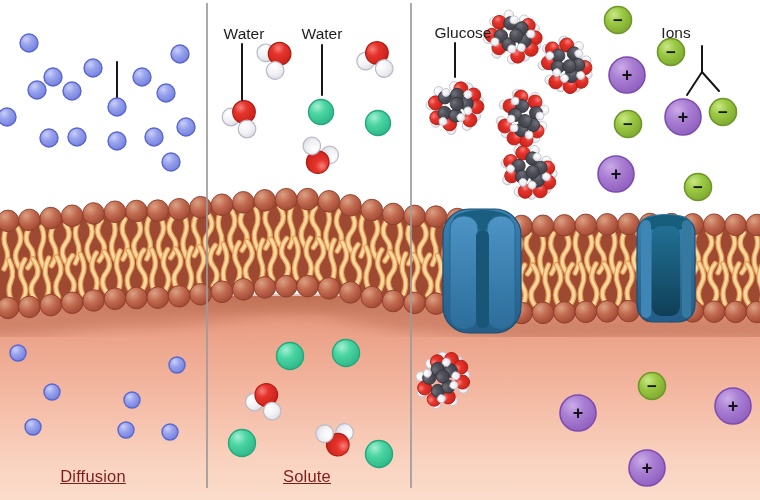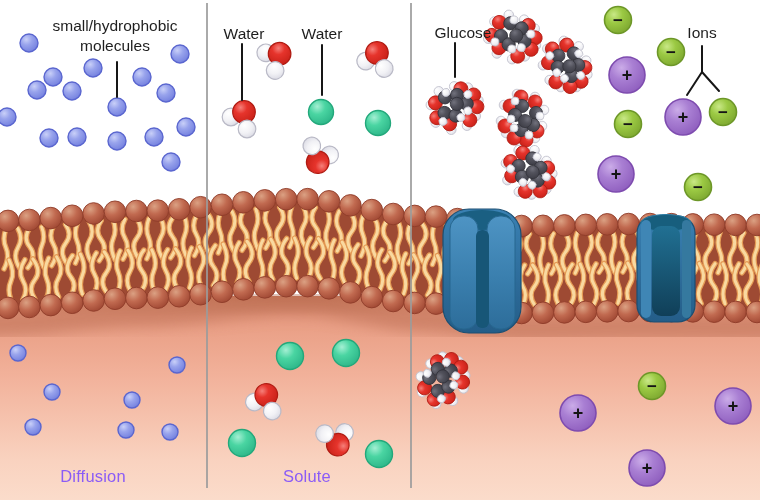--- a/index.html
+++ b/index.html
@@ -6,27 +6,27 @@
   #stage{position:relative;width:760px;height:500px;overflow:hidden;background:#ffffff;
          font-family:"Liberation Sans",sans-serif;}
   #cytoplasm{position:absolute;left:0;top:296px;width:760px;height:204px;
     background:linear-gradient(180deg,#c8795b 0%,#e89c82 10%,#f2b29b 40%,#f9d2bf 80%,#fbdccb 100%);}
   #scene{position:absolute;left:0;top:0;}
   .divider{position:absolute;top:3px;width:2px;height:485px;background:#9b9b9b;opacity:.85;z-index:5;}
   #divider-1{left:206px;}
   #divider-2{left:410px;}
   .ann{position:absolute;transform:translateX(-50%);text-align:center;color:#1e1e1e;
        font-size:15.5px;line-height:1.28;white-space:pre-line;z-index:6;}
-  .panel-label{position:absolute;transform:translateX(-50%);text-align:center;color:#8b5cf6;
-       font-size:16.5px;letter-spacing:.2px;z-index:6;}
+  .panel-label{position:absolute;transform:translateX(-50%);text-align:center;color:#7f1d1d;
+       font-size:16.5px;letter-spacing:.2px;z-index:6;text-decoration:underline;}
   #ann-small{left:115px;top:16px;width:170px;}
   #ann-water{left:244px;top:24px;}
   #ann-solute{left:322px;top:24px;}
   #ann-glucose{left:455px;top:23px;margin-left:8px;}
-  #ann-ions{left:702px;top:23px;}
+  #ann-ions{left:676px;top:23px;}
   #label-diffusion{left:93px;top:467px;}
   #label-osmosis{left:307px;top:467px;}
   #label-facilitated{left:609px;top:467px;}
 </style>
 </head>
 <body>
 
 <div id="stage">
   <div id="cytoplasm"></div>
 
@@ -727,22 +727,20 @@
         <line x1="455" y1="43" x2="455" y2="77" stroke="#161616" stroke-width="2" stroke-linecap="round"></line>
         <line x1="702" y1="46" x2="702" y2="72" stroke="#161616" stroke-width="2" stroke-linecap="round"></line>
         <line x1="702" y1="72" x2="687" y2="95" stroke="#161616" stroke-width="2" stroke-linecap="round"></line>
         <line x1="702" y1="72" x2="719" y2="91" stroke="#161616" stroke-width="2" stroke-linecap="round"></line>
       </g>
   </svg>
 
   <div class="divider" id="divider-1"></div>
   <div class="divider" id="divider-2"></div>
 
-  <div class="ann" id="ann-small">small/hydrophobic
-molecules</div>
   <div class="ann" id="ann-water">Water</div>
   <div class="ann" id="ann-solute">Water</div>
   <div class="ann" id="ann-glucose">Glucose</div>
   <div class="ann" id="ann-ions">Ions</div>
 
   <div class="panel-label" id="label-diffusion">Diffusion</div>
   <div class="panel-label" id="label-osmosis">Solute</div>
 </div>
 
 </body></html>

